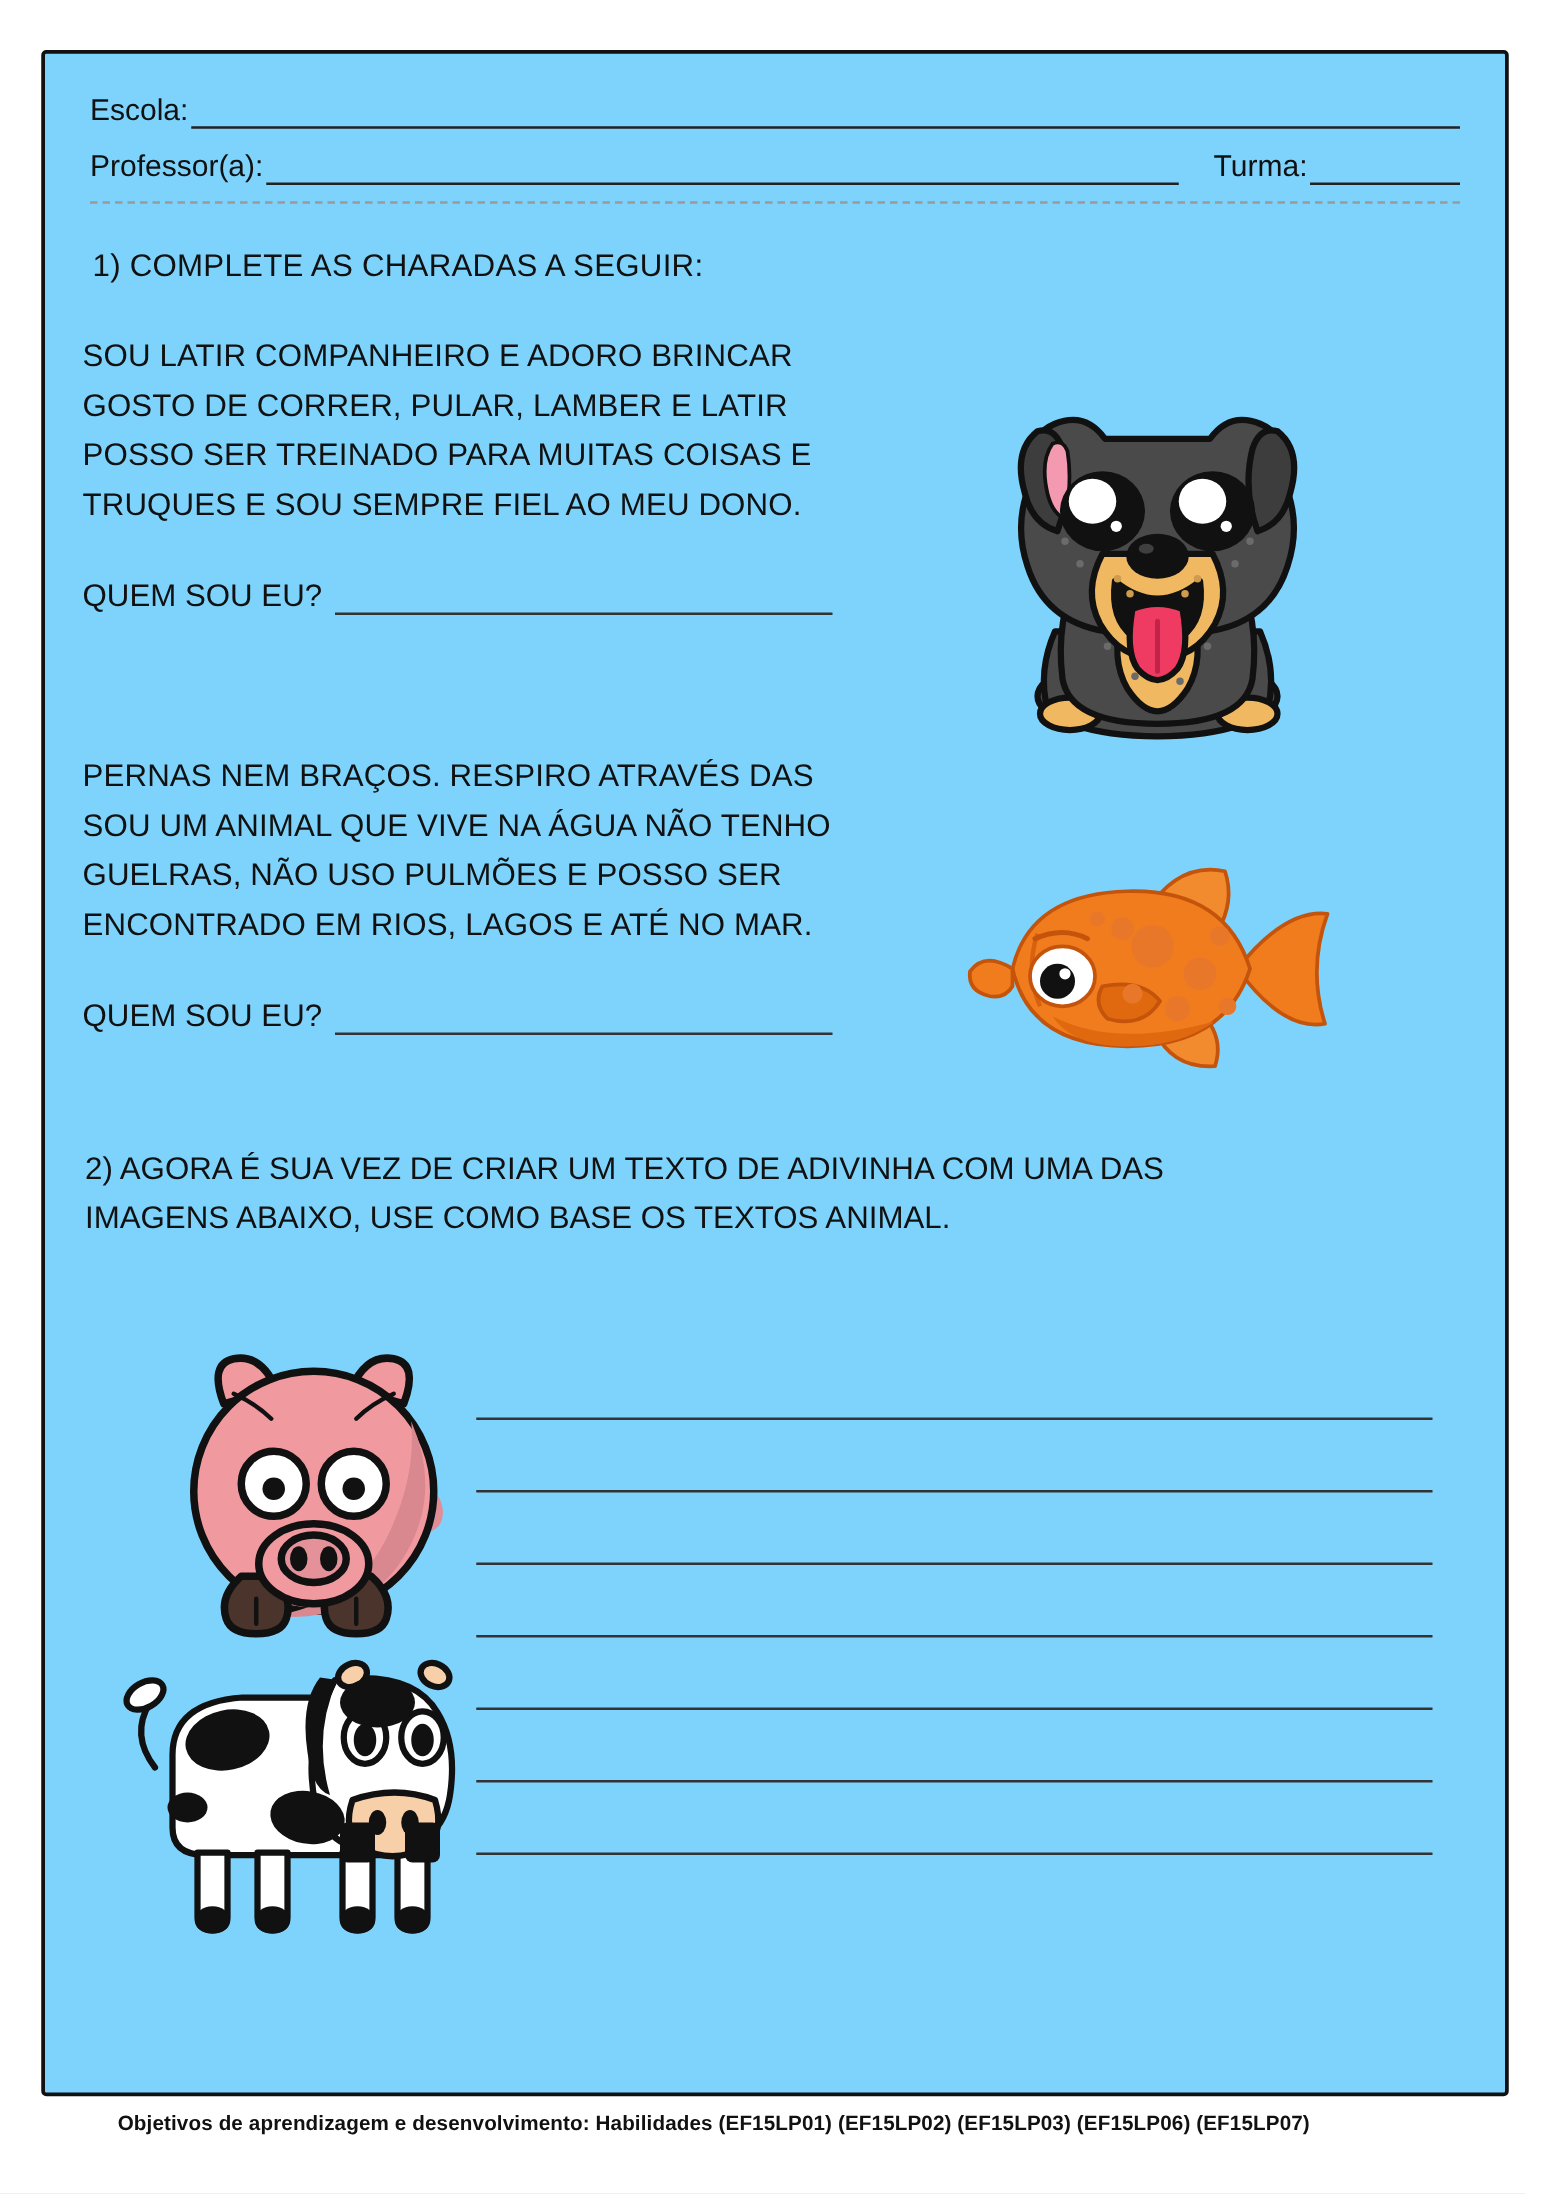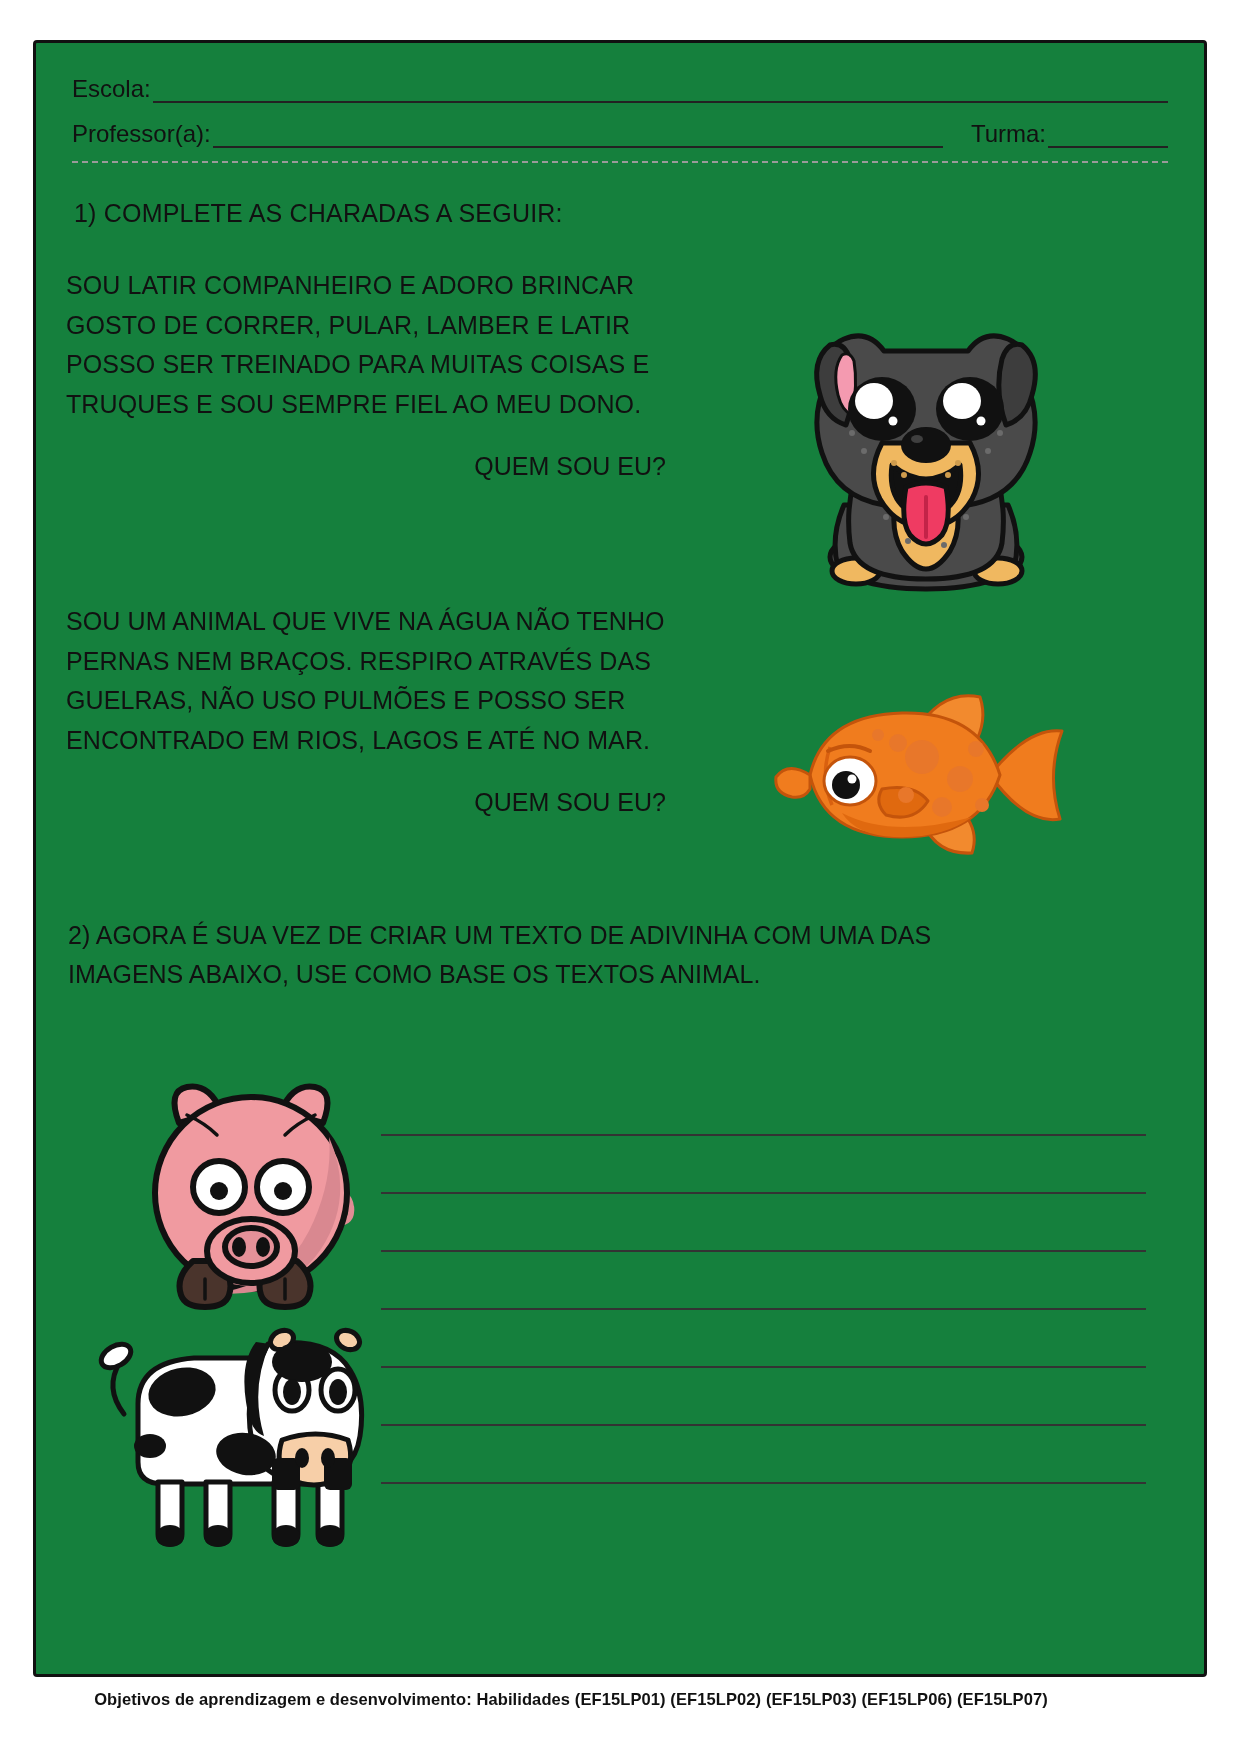--- a/index.html
+++ b/index.html
@@ -14,21 +14,21 @@
   }
 
   .page {
     position: absolute;
     left: 33px;
     top: 40px;
     width: 1174px;
     height: 1637px;
     border: 3px solid #111111;
     border-radius: 4px;
-    background: #15803d;
+    background: #7dd3fc;
   }
 
   
   .header {
     padding: 28px 36px 0 36px;
   }
 
   .hdr-row {
     display: flex;
     align-items: flex-end;
@@ -96,23 +96,22 @@
     line-height: 1.58;
     color: #111;
     letter-spacing: .1px;
   }
 
   .riddle-text div { white-space: nowrap; }
 
   .answer-row {
     display: flex;
     align-items: flex-end;
-    margin-top: 28px;
+    margin-top: 39px;
     width: 600px;
-    flex-direction: column;
   }
 
   .answer-label {
     font-size: 25px;
     color: #111;
     white-space: nowrap;
   }
 
   .answer-rule {
     flex: 1;
@@ -201,22 +200,22 @@
         <div>TRUQUES E SOU SEMPRE FIEL AO MEU DONO.</div>
       </div>
       <div class="answer-row">
         <span class="answer-label">QUEM SOU EU?</span>
         <span class="answer-rule"></span>
       </div>
     </div>
 
     <div class="riddle-block" style="margin-top:86px;">
       <div class="riddle-text">
+        <div>PERNAS NEM BRAÇOS. RESPIRO ATRAVÉS DAS</div>
         <div>SOU UM ANIMAL QUE VIVE NA ÁGUA NÃO TENHO</div>
-        <div>PERNAS NEM BRAÇOS. RESPIRO ATRAVÉS DAS</div>
         <div>GUELRAS, NÃO USO PULMÕES E POSSO SER</div>
         <div>ENCONTRADO EM RIOS, LAGOS E ATÉ NO MAR.</div>
       </div>
       <div class="answer-row">
         <span class="answer-label">QUEM SOU EU?</span>
         <span class="answer-rule"></span>
       </div>
     </div>
 
     <div class="q2-text">

